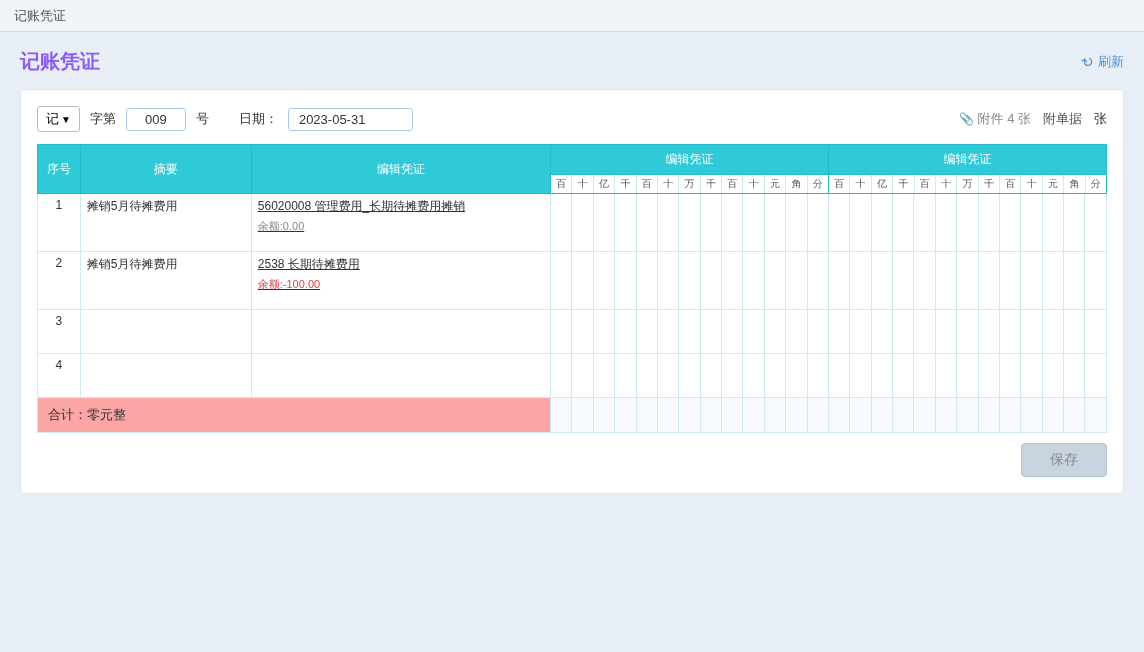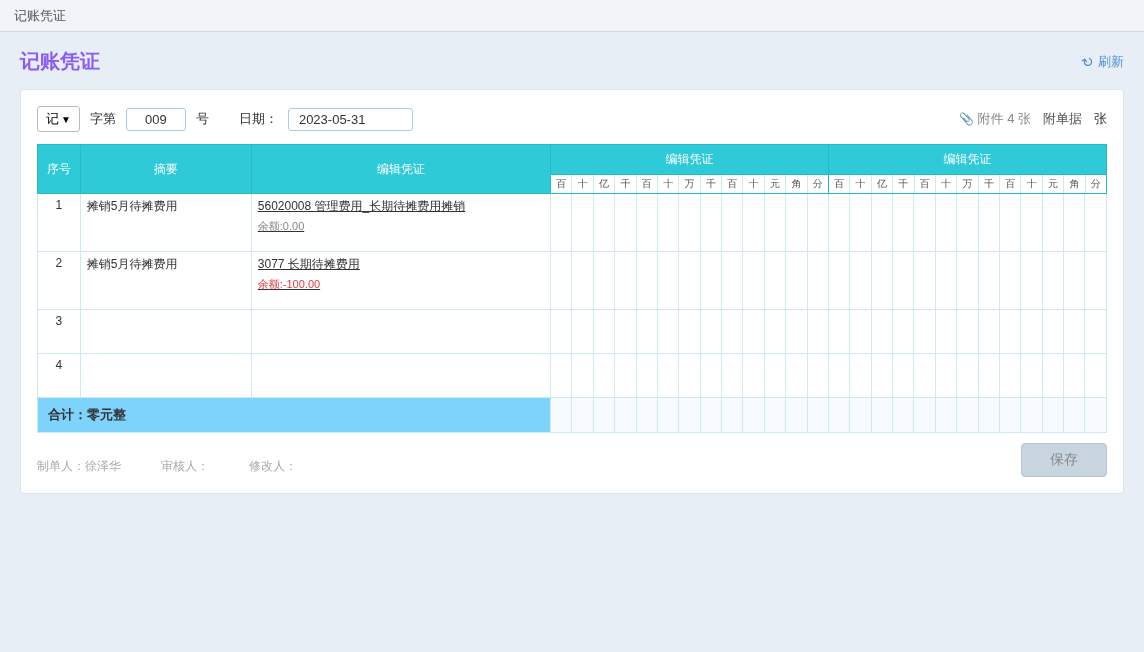--- a/index.html
+++ b/index.html
@@ -326,21 +326,21 @@
             <td style="padding: 0px; border: 1px solid rgb(208, 232, 240); min-width: 18px; width: 20px; height: 58px;"></td>
             <td style="padding: 0px; border: 1px solid rgb(208, 232, 240); min-width: 18px; width: 20px; height: 58px;"></td>
             <td style="padding: 0px; border: 1px solid rgb(208, 232, 240); min-width: 18px; width: 20px; height: 58px;"></td>
             <td style="padding: 0px; border: 1px solid rgb(208, 232, 240); min-width: 18px; width: 20px; height: 58px;"></td>
             <td style="padding: 0px; border: 1px solid rgb(208, 232, 240); min-width: 18px; width: 20px; height: 58px;"></td>
           </tr>
           <tr class="data-row">
             <td class="seq-cell">2</td>
             <td class="summary-cell">摊销5月待摊费用</td>
             <td class="account-cell">
-              <div>3077 长期待摊费用</div>
+              <div>2538 长期待摊费用</div>
               <div class="balance-red">余额:-100.00</div>
             </td>
             <td style="padding: 0px; border: 1px solid rgb(208, 232, 240); min-width: 18px; width: 20px; height: 58px;"></td>
             <td style="padding: 0px; border: 1px solid rgb(208, 232, 240); min-width: 18px; width: 20px; height: 58px;"></td>
             <td style="padding: 0px; border: 1px solid rgb(208, 232, 240); min-width: 18px; width: 20px; height: 58px;"></td>
             <td style="padding: 0px; border: 1px solid rgb(208, 232, 240); min-width: 18px; width: 20px; height: 58px;"></td>
             <td style="padding: 0px; border: 1px solid rgb(208, 232, 240); min-width: 18px; width: 20px; height: 58px;"></td>
             <td style="padding: 0px; border: 1px solid rgb(208, 232, 240); min-width: 18px; width: 20px; height: 58px;"></td>
             <td style="padding: 0px; border: 1px solid rgb(208, 232, 240); min-width: 18px; width: 20px; height: 58px;"></td>
             <td style="padding: 0px; border: 1px solid rgb(208, 232, 240); min-width: 18px; width: 20px; height: 58px;"></td>
@@ -419,21 +419,21 @@
             <td style="padding: 0px; border: 1px solid rgb(208, 232, 240); min-width: 18px; width: 20px; height: 44px;"></td>
             <td style="padding: 0px; border: 1px solid rgb(208, 232, 240); min-width: 18px; width: 20px; height: 44px;"></td>
             <td style="padding: 0px; border: 1px solid rgb(208, 232, 240); min-width: 18px; width: 20px; height: 44px;"></td>
             <td style="padding: 0px; border: 1px solid rgb(208, 232, 240); min-width: 18px; width: 20px; height: 44px;"></td>
             <td style="padding: 0px; border: 1px solid rgb(208, 232, 240); min-width: 18px; width: 20px; height: 44px;"></td>
             <td style="padding: 0px; border: 1px solid rgb(208, 232, 240); min-width: 18px; width: 20px; height: 44px;"></td>
             <td style="padding: 0px; border: 1px solid rgb(208, 232, 240); min-width: 18px; width: 20px; height: 44px;"></td>
             <td style="padding: 0px; border: 1px solid rgb(208, 232, 240); min-width: 18px; width: 20px; height: 44px;"></td>
           </tr>
           <tr>
-            <td colspan="3" class="total-row" style="background: #7dd3fc; padding: 8px 10px; font-size: 13px; font-weight: bold; border: 1px solid rgb(208, 232, 240);"><span>合计：</span><span>零元整</span></td>
+            <td colspan="3" class="total-row" style="background: #fca5a5; padding: 8px 10px; font-size: 13px; font-weight: normal; border: 1px solid rgb(208, 232, 240);"><span>合计：</span><span>零元整</span></td>
             <td style="border: 1px solid rgb(208, 232, 240); background: rgb(247, 251, 255);"></td>
             <td style="border: 1px solid rgb(208, 232, 240); background: rgb(247, 251, 255);"></td>
             <td style="border: 1px solid rgb(208, 232, 240); background: rgb(247, 251, 255);"></td>
             <td style="border: 1px solid rgb(208, 232, 240); background: rgb(247, 251, 255);"></td>
             <td style="border: 1px solid rgb(208, 232, 240); background: rgb(247, 251, 255);"></td>
             <td style="border: 1px solid rgb(208, 232, 240); background: rgb(247, 251, 255);"></td>
             <td style="border: 1px solid rgb(208, 232, 240); background: rgb(247, 251, 255);"></td>
             <td style="border: 1px solid rgb(208, 232, 240); background: rgb(247, 251, 255);"></td>
             <td style="border: 1px solid rgb(208, 232, 240); background: rgb(247, 251, 255);"></td>
             <td style="border: 1px solid rgb(208, 232, 240); background: rgb(247, 251, 255);"></td>
@@ -451,22 +451,17 @@
             <td style="border: 1px solid rgb(208, 232, 240); background: rgb(247, 251, 255);"></td>
             <td style="border: 1px solid rgb(208, 232, 240); background: rgb(247, 251, 255);"></td>
             <td style="border: 1px solid rgb(208, 232, 240); background: rgb(247, 251, 255);"></td>
             <td style="border: 1px solid rgb(208, 232, 240); background: rgb(247, 251, 255);"></td>
             <td style="border: 1px solid rgb(208, 232, 240); background: rgb(247, 251, 255);"></td>
           </tr>
         </tbody>
     </table>
 
     <div class="footer-container">
-      <div class="footer-row">
-        <span>制单人：徐泽华</span>
-        <span>审核人：</span>
-        <span>修改人：</span>
-      </div>
       <button class="save-btn" style="margin-left:auto;">保存</button>
     </div>
 
   </div>
 </div>
 
 </body></html>

